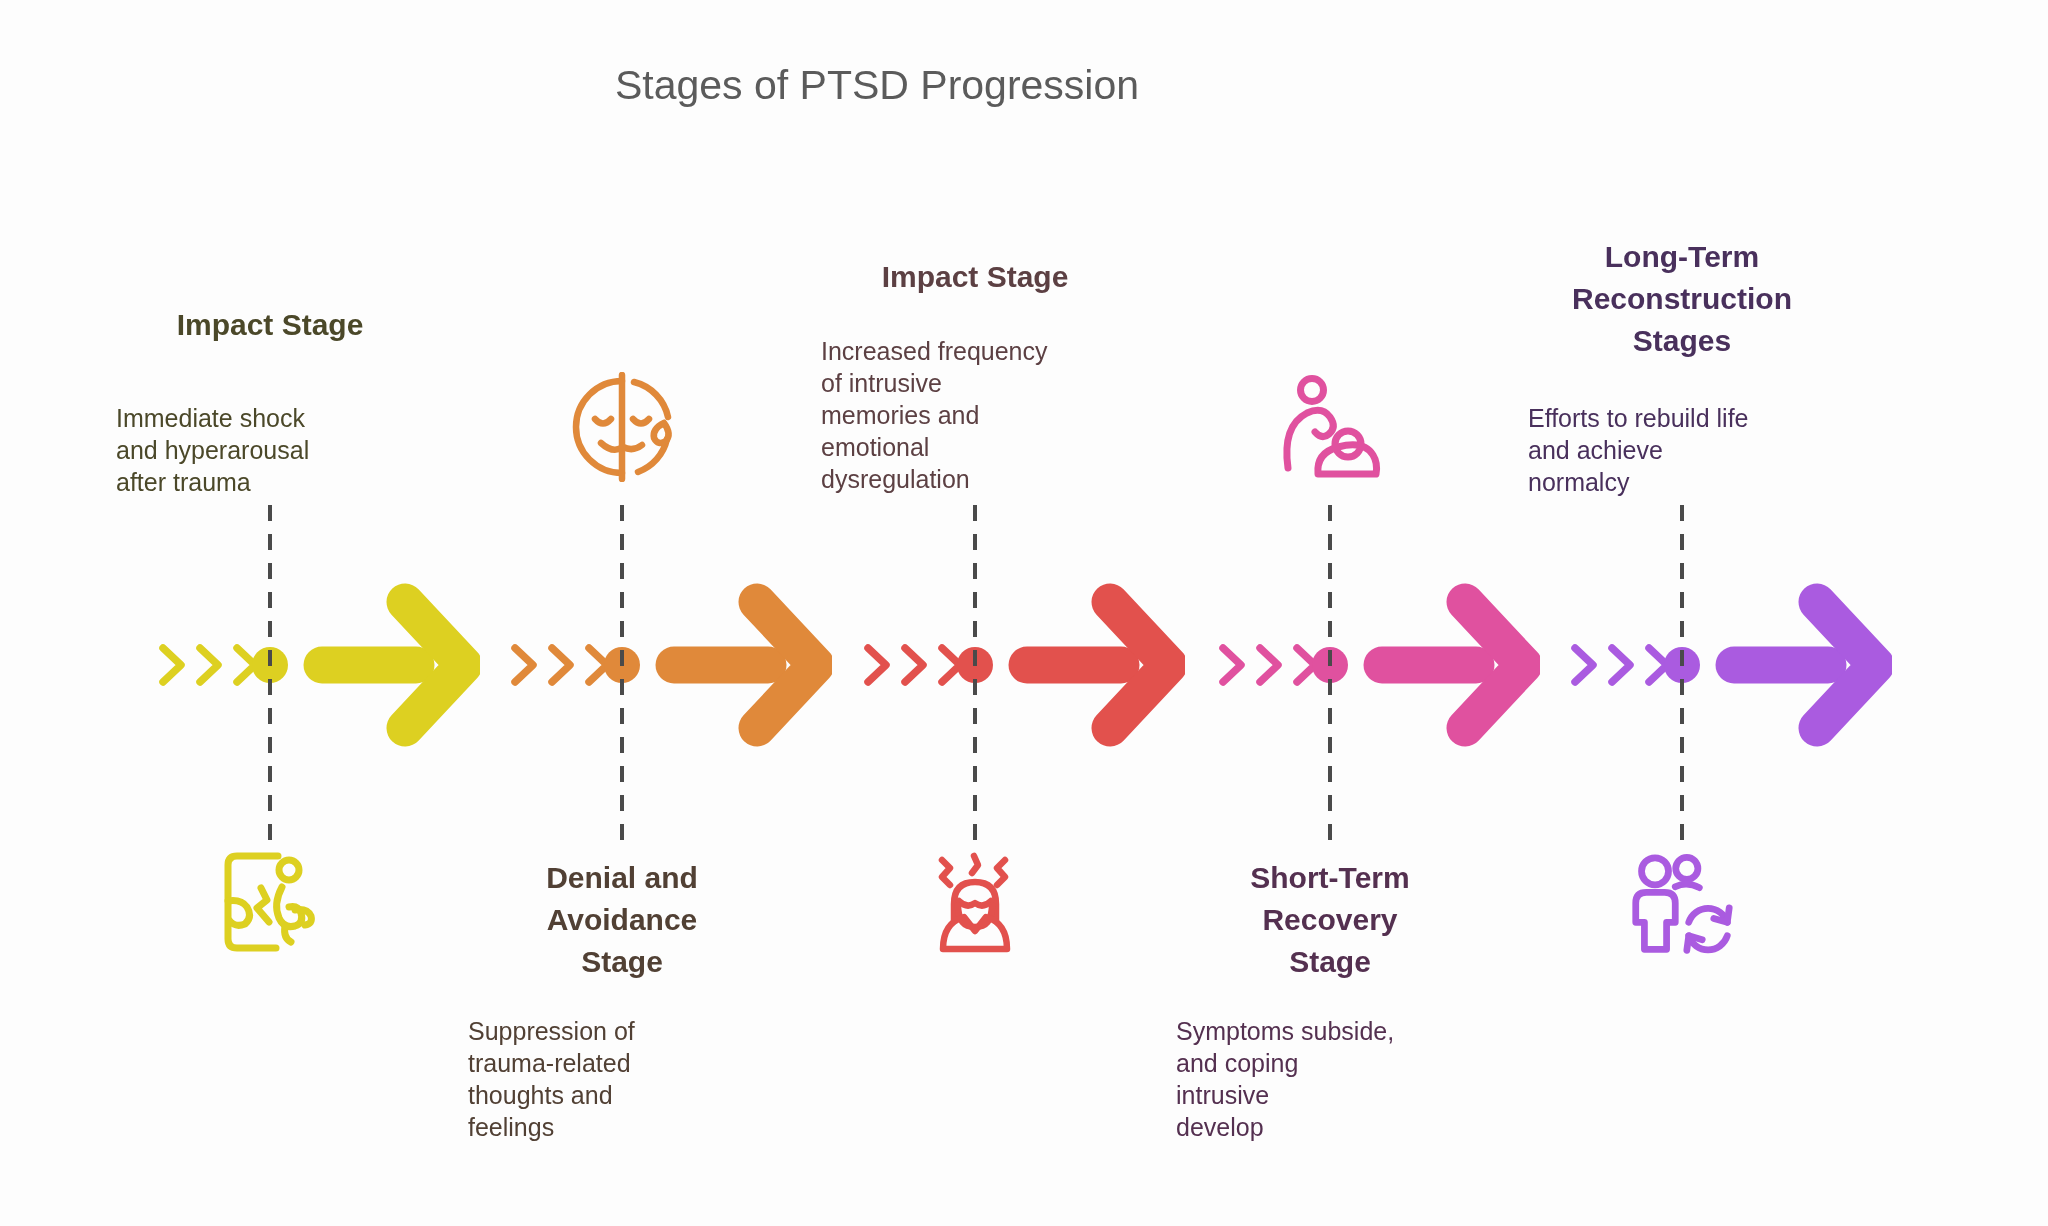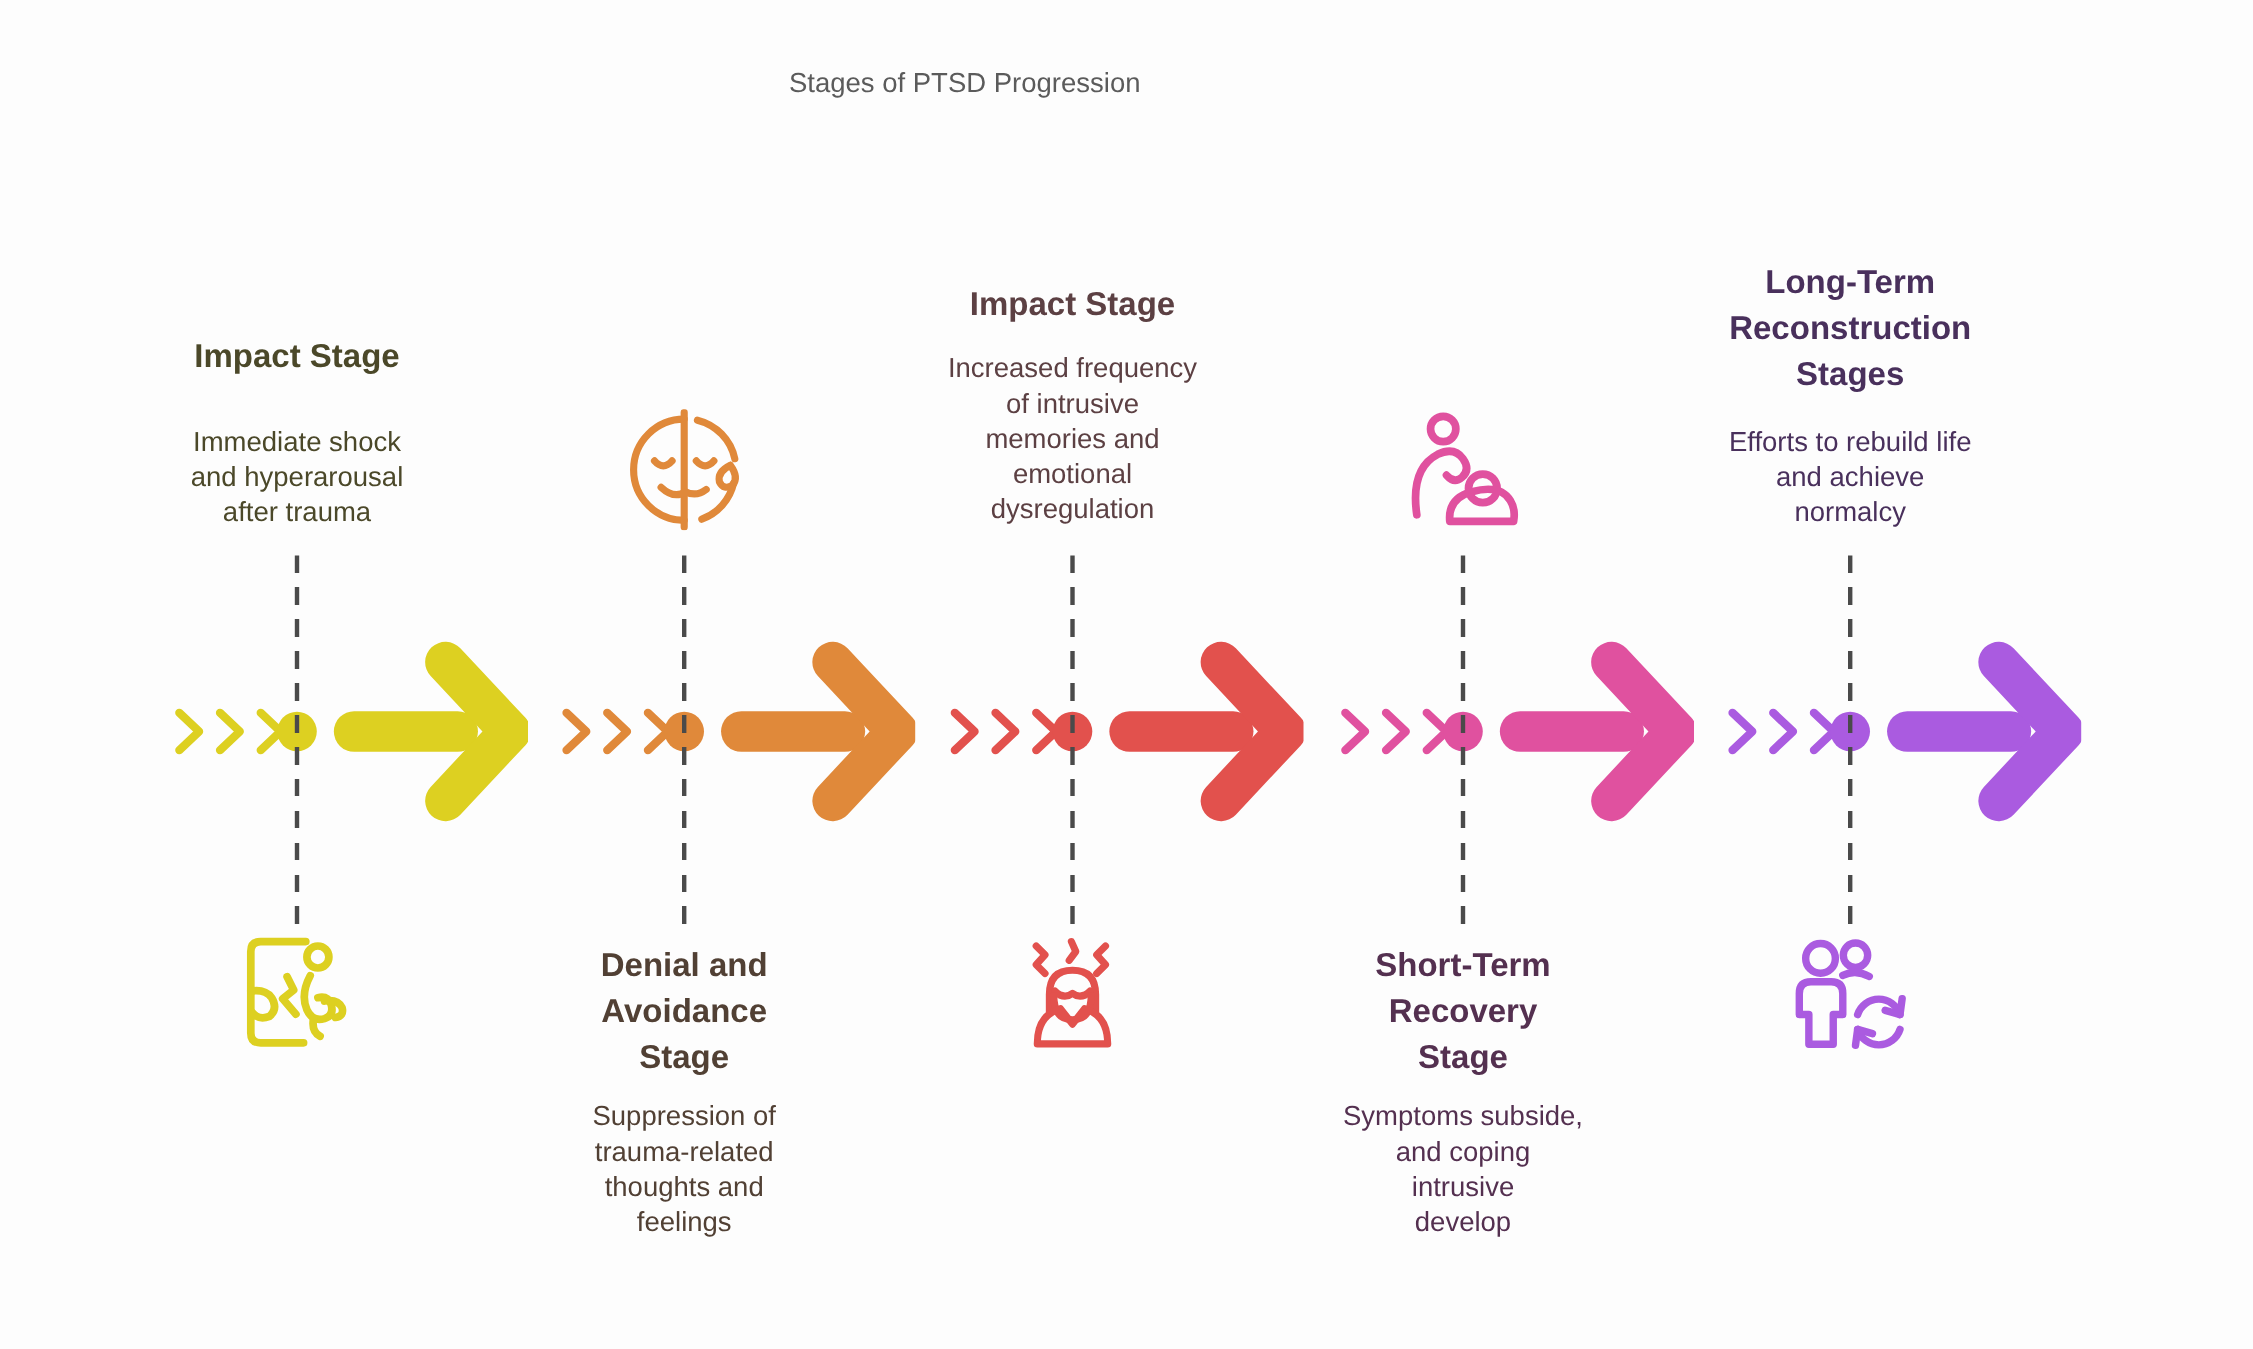--- a/index.html
+++ b/index.html
@@ -4,31 +4,31 @@
 <style>
   html,body{margin:0;padding:0;}
   body{
     width:2048px;height:1226px;position:relative;overflow:hidden;
     background:#fdfdfd;
     font-family:"Liberation Sans",sans-serif;
     --cc:#4a4a4a;
   }
   .main-title{
     position:absolute;left:877px;top:62px;transform:translateX(-50%);
-    font-size:25px;font-weight:400;color:#5b5b5b;margin:0;white-space:nowrap;
+    font-size:41px;font-weight:400;color:#5b5b5b;margin:0;white-space:nowrap;
   }
   .stage-title{
     position:absolute;left:calc(var(--cx) - 170px);width:340px;text-align:center;
     font-weight:700;font-size:30px;line-height:42px;color:var(--tc);
     white-space:pre-line;margin:0;
   }
   .stage-desc{
-    position:absolute;left:calc(var(--cx) - 170px);width:340px;text-align:center;
+    position:absolute;left:calc(var(--cx) - 170px);width:340px;text-align:left;
     font-weight:400;font-size:25px;line-height:32px;color:var(--tc);
-    white-space:pre-line;margin:0;
+    white-space:pre-line;margin:16px;
   }
   .connector{
     position:absolute;left:calc(var(--cx) - 2px);top:505px;width:4px;height:335px;
     background:repeating-linear-gradient(to bottom,var(--cc) 0 16px,transparent 16px 29px);
     z-index:3;
   }
   .motif{
     position:absolute;left:calc(var(--cx) - 150px);top:580px;width:360px;height:170px;
     color:var(--c);z-index:2;
   }

